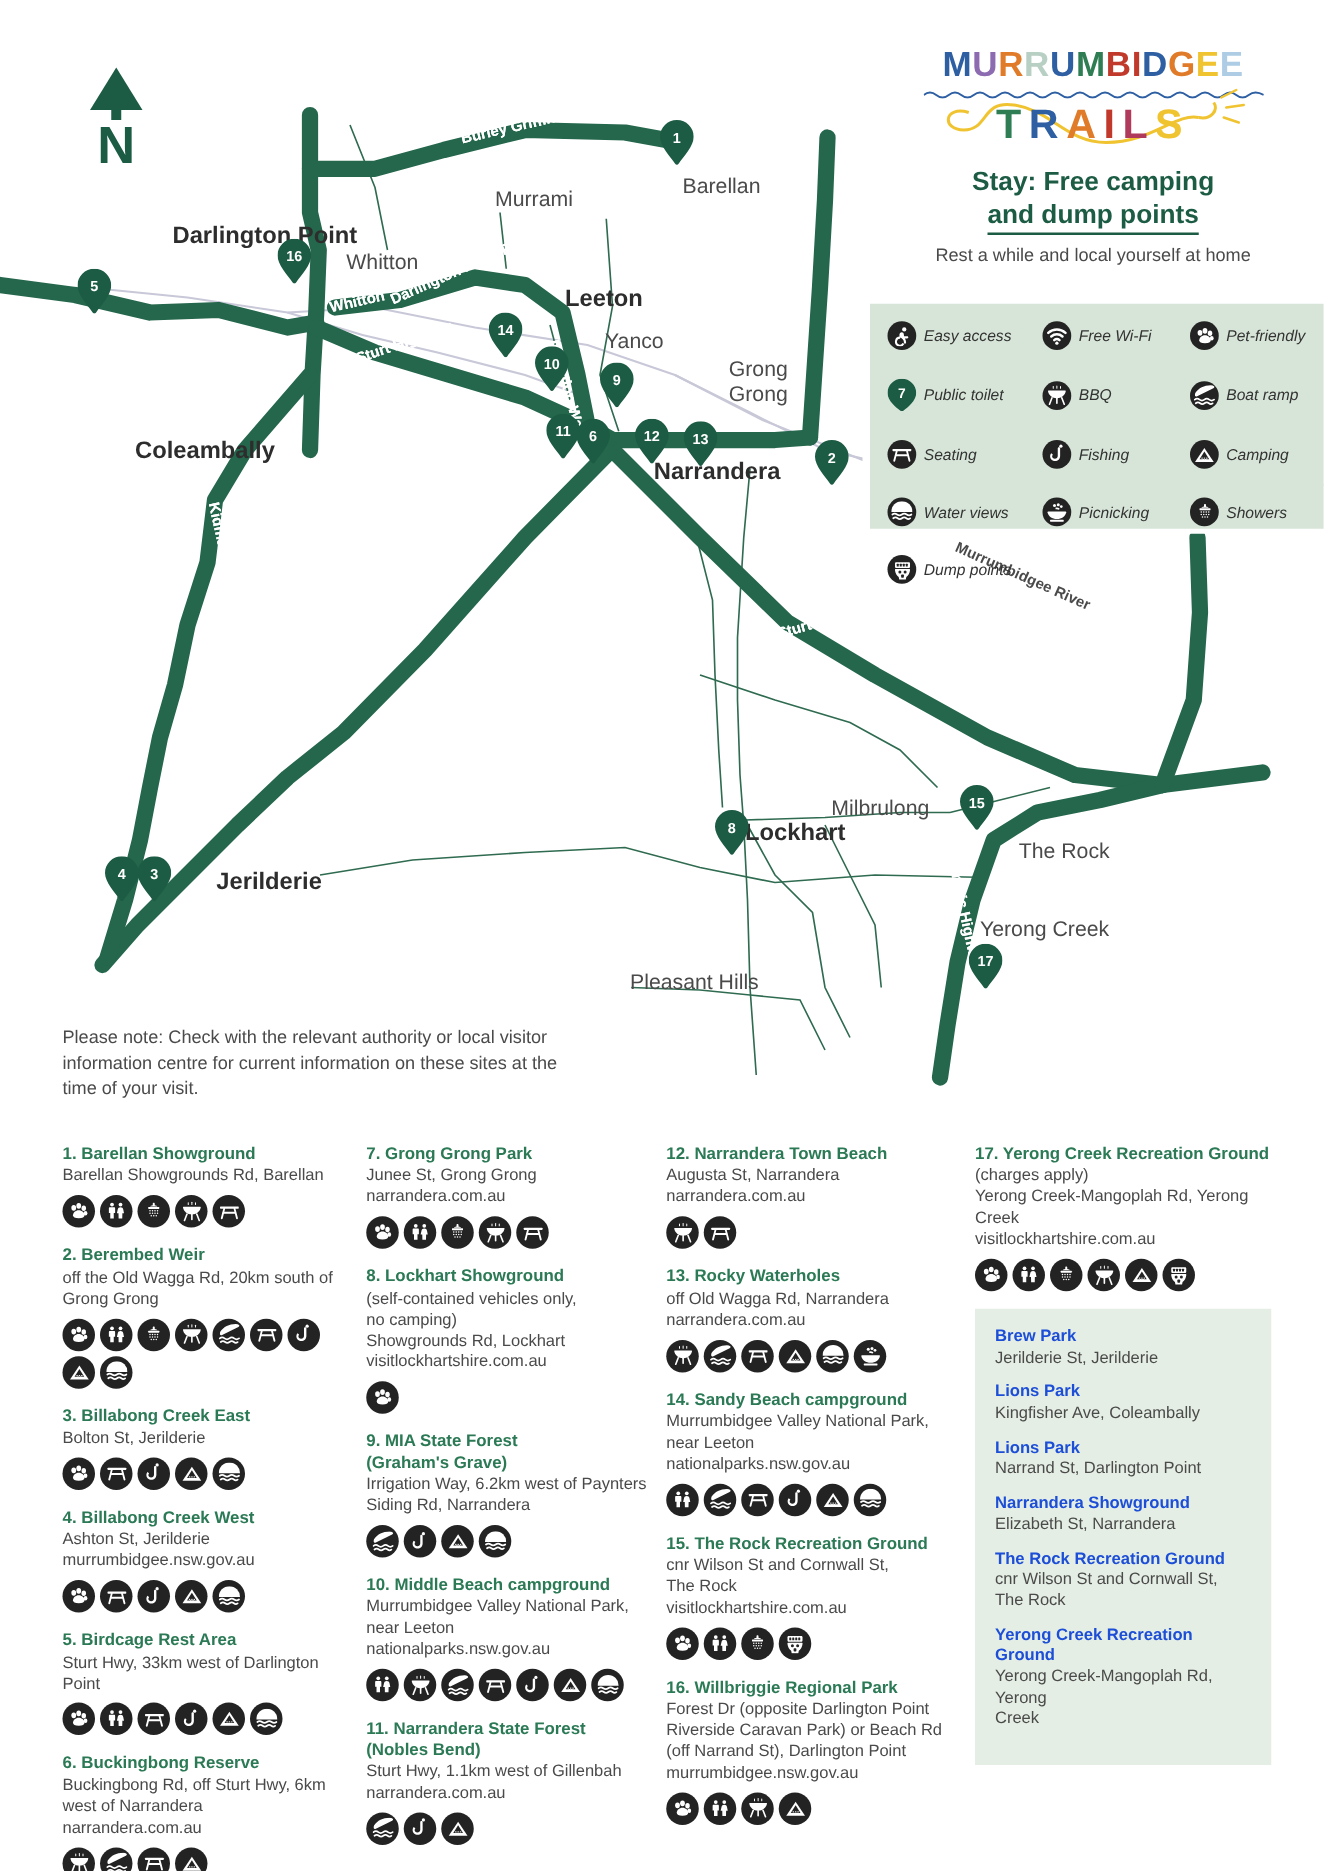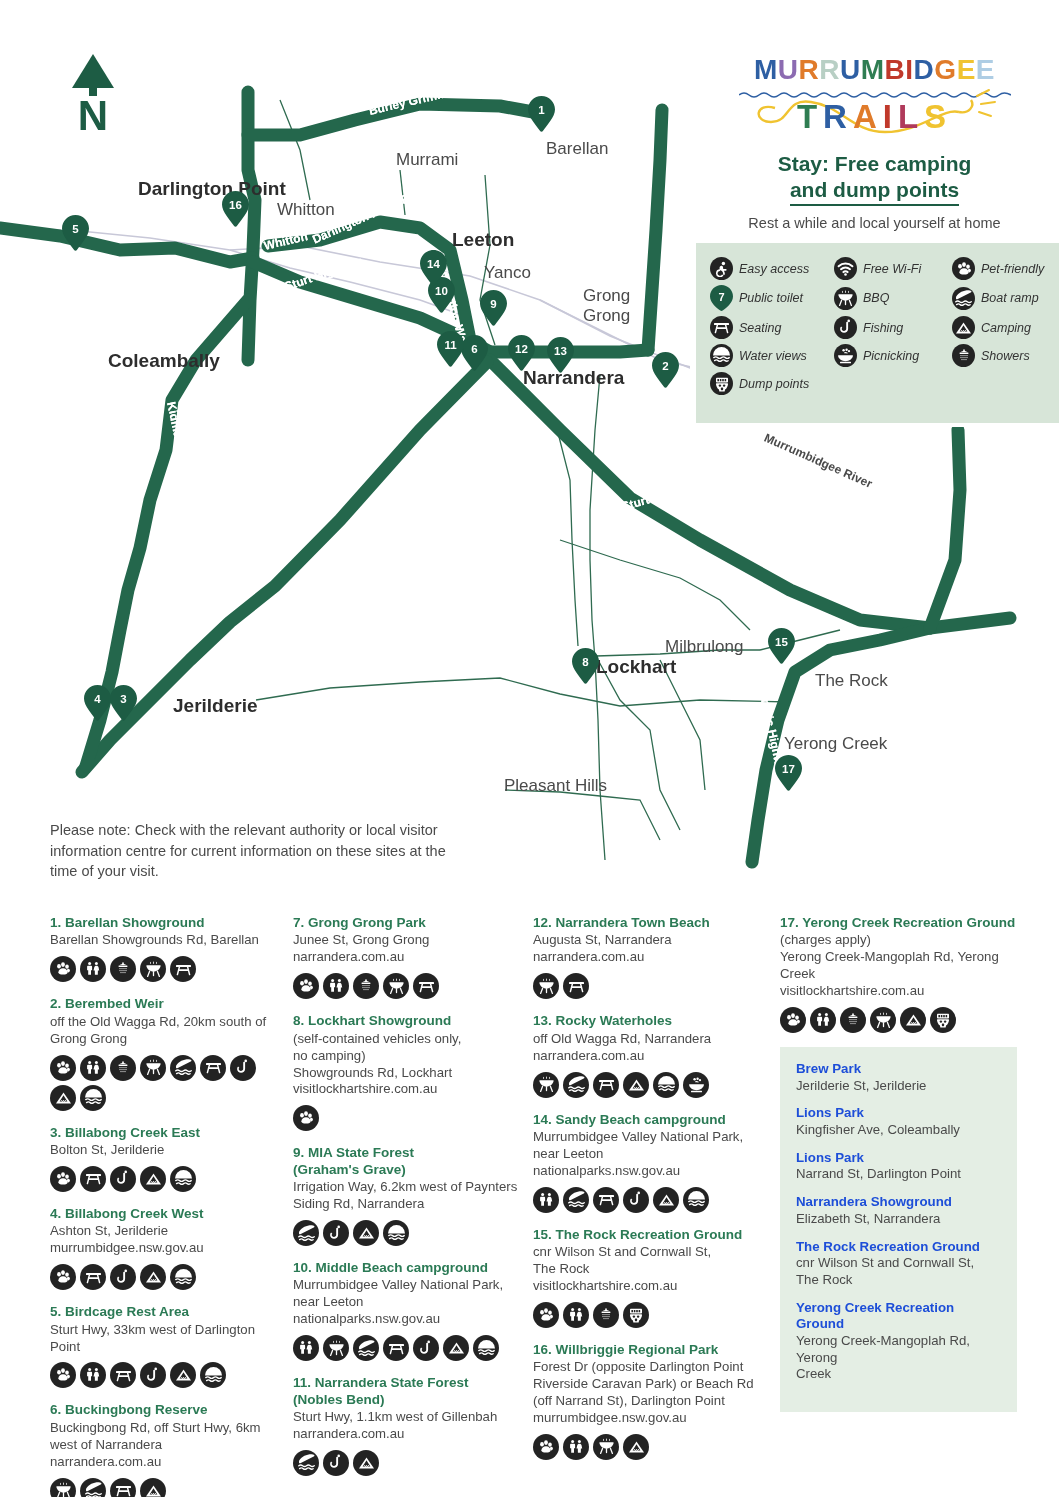--- a/index.html
+++ b/index.html
@@ -36,42 +36,42 @@
   
   #north { position:absolute; left:70px; top:52px; width:46px; height:85px; }
 
   
   #header-panel {
     position:absolute; right:0; top:0;
     width:369px; height:427px;
     background:#ffffff;
     z-index:20;
   }
-  #logo-wrap { text-align:center; padding-top:56px; }
+  #logo-wrap { text-align:center; padding-top:38px; }
   .logo-line1 { font-size:28px; font-weight:bold; letter-spacing:0.5px; line-height:1; font-family:"Liberation Sans", sans-serif; }
   .logo-line1 span { display:inline-block; }
   .logo-squiggle { height:7px; margin:1px auto 0; width:272px; }
   .logo-line2 { font-size:33px; font-weight:bold; letter-spacing:6px; line-height:1.05; margin-top:-2px; position:relative; font-family:"Liberation Sans", sans-serif; }
   .logo-line2 span { display:inline-block; position:relative; z-index:2; }
   #logo-swirl { position:absolute; left:50%; top:50%; transform:translate(-50%,-50%); z-index:1; }
 
   #stay-title {
     text-align:center; color:#1d5c44; font-weight:bold;
     font-size:21px; line-height:1.25; margin-top:16px;
   }
   #stay-title .ul { border-bottom:2.5px solid #1d5c44; display:inline-block; padding-bottom:1px; }
   #stay-sub { text-align:center; color:#4a4a4a; font-size:14.5px; margin-top:9px; }
 
   
   #legend {
     position:absolute; left:6px; top:243px; width:363px; height:180px;
     background:#d7e5d8;
     padding:14px 0 0 14px;
   }
-  .legend-grid { display:grid; grid-template-columns:124px 118px 118px; row-gap:5px; }
+  .legend-grid { display:grid; grid-template-columns:124px 118px 118px; row-gap:23px; }
   .legend-item { display:flex; align-items:center; gap:6px; }
   .legend-item .lbl { font-size:12.5px; font-style:italic; color:#333; white-space:nowrap; }
   .ico {
     width:23px; height:23px; border-radius:50%;
     background:#232323; flex:0 0 23px;
     display:flex; align-items:center; justify-content:center;
   }
   .ico svg { display:block; }
   .ico.pinico {
     background:none; border-radius:0;
@@ -260,21 +260,21 @@
           <text x="13.5" y="18" font-family="Liberation Sans, sans-serif" font-size="11.5" font-weight="bold" fill="#fff" text-anchor="middle">11</text>
         </svg></div>
       <div class="pin" style="left: 508px; top: 335px;"><svg width="27" height="36" viewBox="0 0 27 36">
           <path d="M13.5 0C6 0 0 6 0 13.4 0 20.9 8.1 29 12.1 35c.65 1 2.15 1 2.8 0C18.9 29 27 20.9 27 13.4 27 6 21 0 13.5 0z" fill="#1d5c44"></path>
           <text x="13.5" y="18" font-family="Liberation Sans, sans-serif" font-size="11.5" font-weight="bold" fill="#fff" text-anchor="middle">12</text>
         </svg></div>
       <div class="pin" style="left: 547px; top: 337px;"><svg width="27" height="36" viewBox="0 0 27 36">
           <path d="M13.5 0C6 0 0 6 0 13.4 0 20.9 8.1 29 12.1 35c.65 1 2.15 1 2.8 0C18.9 29 27 20.9 27 13.4 27 6 21 0 13.5 0z" fill="#1d5c44"></path>
           <text x="13.5" y="18" font-family="Liberation Sans, sans-serif" font-size="11.5" font-weight="bold" fill="#fff" text-anchor="middle">13</text>
         </svg></div>
-      <div class="pin" style="left: 391px; top: 250px; margin-left: 29px;"><svg width="27" height="36" viewBox="0 0 27 36">
+      <div class="pin" style="left: 391px; top: 250px;"><svg width="27" height="36" viewBox="0 0 27 36">
           <path d="M13.5 0C6 0 0 6 0 13.4 0 20.9 8.1 29 12.1 35c.65 1 2.15 1 2.8 0C18.9 29 27 20.9 27 13.4 27 6 21 0 13.5 0z" fill="#1d5c44"></path>
           <text x="13.5" y="18" font-family="Liberation Sans, sans-serif" font-size="11.5" font-weight="bold" fill="#fff" text-anchor="middle">14</text>
         </svg></div>
       <div class="pin" style="left: 768px; top: 628px;"><svg width="27" height="36" viewBox="0 0 27 36">
           <path d="M13.5 0C6 0 0 6 0 13.4 0 20.9 8.1 29 12.1 35c.65 1 2.15 1 2.8 0C18.9 29 27 20.9 27 13.4 27 6 21 0 13.5 0z" fill="#1d5c44"></path>
           <text x="13.5" y="18" font-family="Liberation Sans, sans-serif" font-size="11.5" font-weight="bold" fill="#fff" text-anchor="middle">15</text>
         </svg></div>
       <div class="pin" style="left: 222px; top: 191px;"><svg width="27" height="36" viewBox="0 0 27 36">
           <path d="M13.5 0C6 0 0 6 0 13.4 0 20.9 8.1 29 12.1 35c.65 1 2.15 1 2.8 0C18.9 29 27 20.9 27 13.4 27 6 21 0 13.5 0z" fill="#1d5c44"></path>
           <text x="13.5" y="18" font-family="Liberation Sans, sans-serif" font-size="11.5" font-weight="bold" fill="#fff" text-anchor="middle">16</text>

